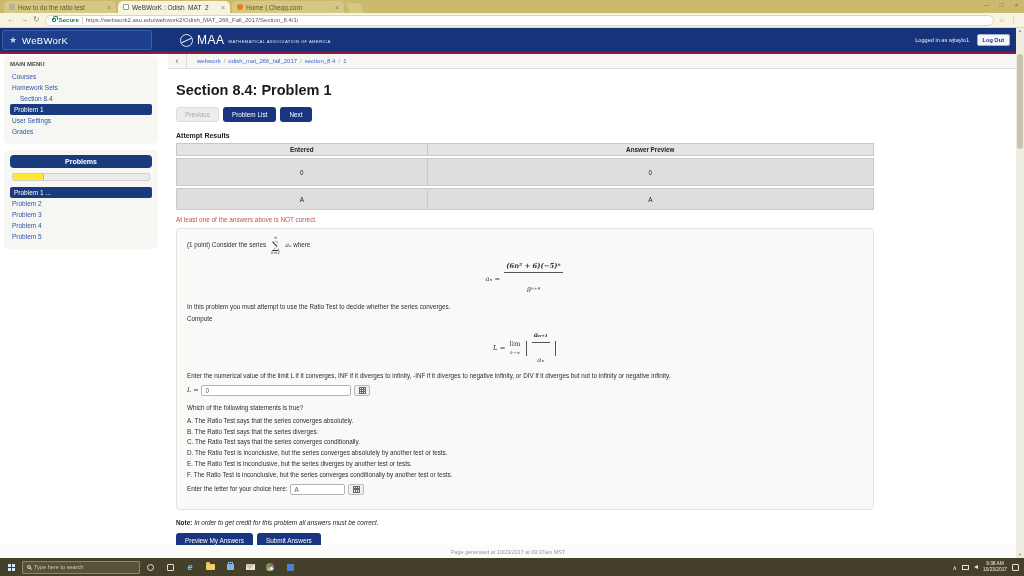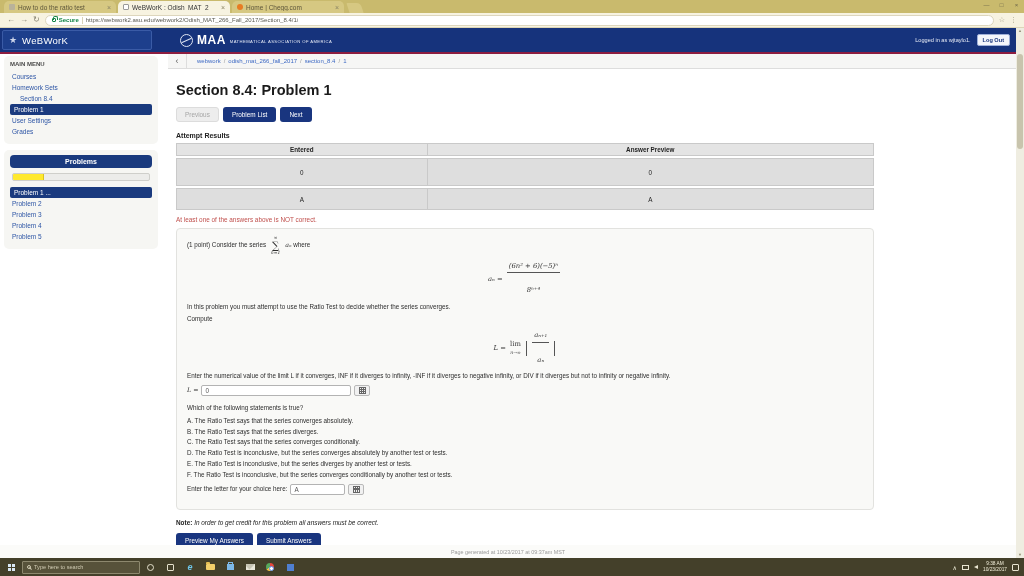--- a/index.html
+++ b/index.html
@@ -35,21 +35,21 @@
   .tool-icon { font-size:7px; color:#9a957c; }
   
   .wwheader { position:absolute; top:28px; left:0; right:0; height:24px; background:#16337c; display:flex; align-items:center; }
   .brand { width:150px; height:20px; margin:2px 0 2px 2px; background:#1e408a; background:#1d3f8c; border:1px solid #3a5ba6; border-radius:2px;
            display:flex; align-items:center; gap:5px; padding:0 6px; }
   .brand-star { color:#cdd5ea; font-size:9px; }
   .brand-name { color:#fff; font-size:9.5px; letter-spacing:0.3px; }
   .maa { display:flex; align-items:center; gap:4px; margin-left:28px; }
   .maa-globe { width:13px; height:13px; border:1px solid #dfe5f2; border-radius:50%; position:relative; }
   .maa-globe::before { content:""; position:absolute; left:0; top:5px; width:11px; height:1px; background:#dfe5f2; transform:rotate(-25deg); }
-  .maa-acronym { color:#fff; font-size:12px; font-weight:bold; letter-spacing:0.5px; }
+  .maa-acronym { color:#fff; font-size:12px; font-weight:normal; letter-spacing:0.5px; }
   .maa-name { color:#e3e8f4; font-size:4.2px; letter-spacing:0.4px; margin-top:3px; }
   .session { margin-left:auto; display:flex; align-items:center; gap:6px; padding-right:14px; }
   .loggedin { color:#e6eaf5; font-size:5.6px; }
   .logout-btn { background:#f4f6fb; color:#16337c; font-size:5.6px; font-weight:bold; border:1px solid #9fb0d8; border-radius:2px; padding:2px 5px; font-family:inherit; }
   .maroon-line { position:absolute; top:52px; left:0; right:0; height:2px; background:#8C1D40; }
   
   .page { position:absolute; top:54px; left:0; right:8px; bottom:18px; background:#fff; overflow:hidden; }
   
   .sidebar { position:absolute; left:0; top:0; width:168px; bottom:0; font-size:6.5px; }
   .panel { background:#f6f6f3; border-radius:5px; margin:2px 10px 6px 4px; padding:5px 6px 7px; }
@@ -83,21 +83,21 @@
   
   .problem-box { background:#f9f9f7; border:1px solid #e2e2df; border-radius:4px; padding:7px 10px 8px; font-size:6.3px; color:#2d2d2d; line-height:1.4; }
   .problem-box p { margin:4px 0; }
   .math { font-family:"DejaVu Serif", serif; font-style:italic; }
   .sigma { display:inline-flex; flex-direction:column; align-items:center; vertical-align:middle; margin:0 3px; font-family:"DejaVu Serif", serif; }
   .s-top { font-size:4.5px; line-height:4.5px; }
   .s-sym { font-size:10px; line-height:9px; }
   .s-bot { font-size:4.5px; line-height:5px; font-style:italic; }
   .centered-eq { text-align:center; margin:7px 0; font-family:"DejaVu Serif", serif; font-style:italic; font-size:6.8px; color:#333; }
   .frac { display:inline-flex; flex-direction:column; vertical-align:middle; text-align:center; margin:0 2px; }
-  .frac .num { border-bottom:1px solid #555; padding:0 2px 1px; }
+  .frac .num { border-bottom:1px solid #555; padding:0 2px 1px;font-weight:bold; }
   .frac .den { padding-top:1px;margin-top:12px; }
   .lim { display:inline-flex; flex-direction:column; align-items:center; vertical-align:middle; margin:0 2px; }
   .lim-word { font-style:normal; }
   .lim-sub { font-size:4.5px; }
   .vbar { display:inline-block; width:0; border-left:1px solid #555; height:15px; vertical-align:middle; margin:0 1px; }
   .answer-row { display:flex; align-items:center; gap:3px; margin:4px 0 6px; }
   .ans-input { height:11px; width:150px; border:1px solid #b3b3b3; border-radius:2px; font-size:6.3px; padding:0 3px; color:#555; background:#fff; font-family:inherit; }
   .ans-input.short { width:55px; }
   .eqbtn { width:16px; height:11px; background:#f1f1f1; border:1px solid #b9b9b9; border-radius:2px; display:flex; align-items:center; justify-content:center; }
   .grid-glyph { width:7px; height:7px; border:1px solid #666;

